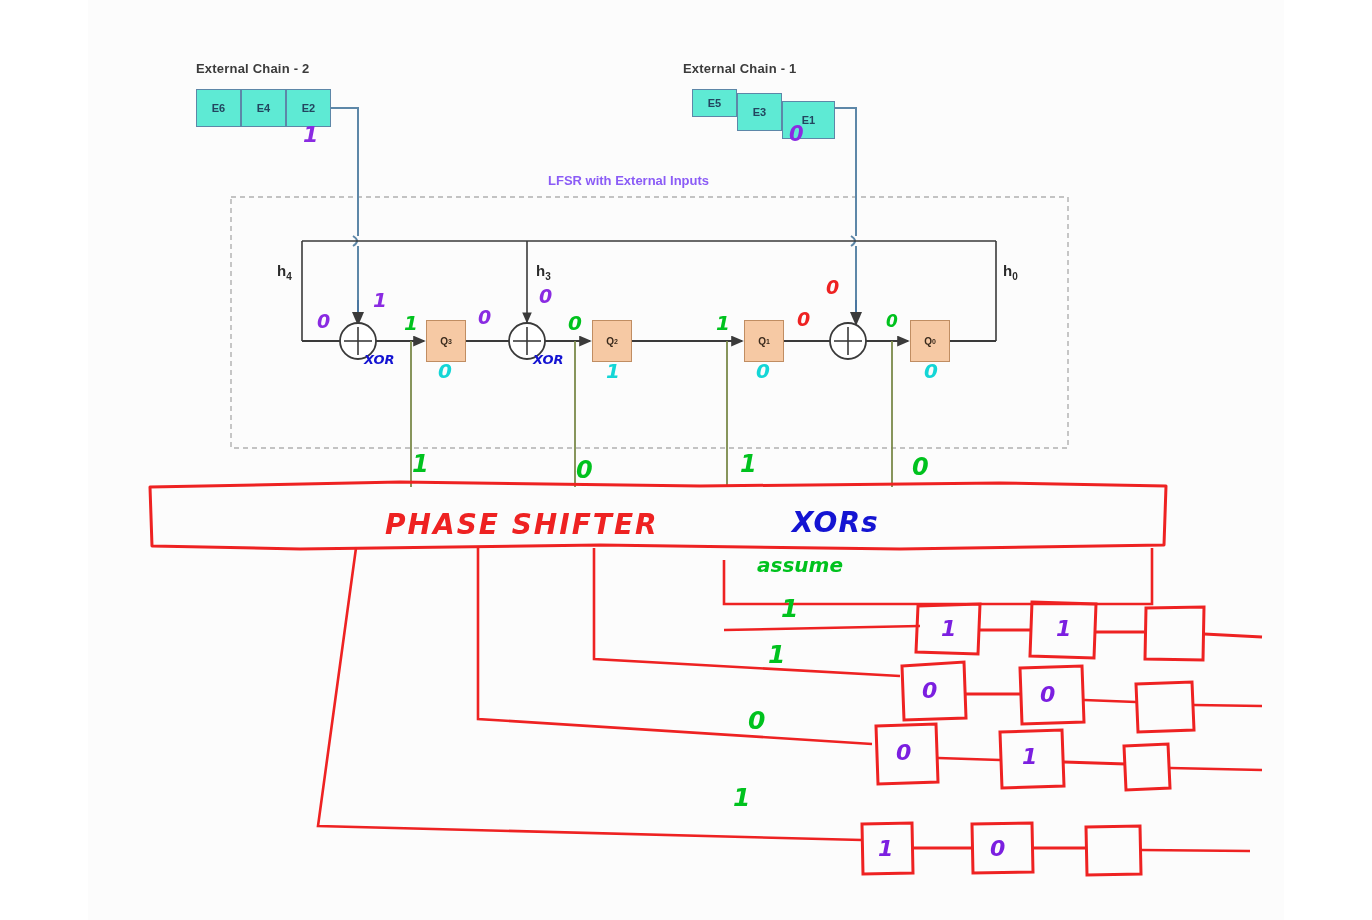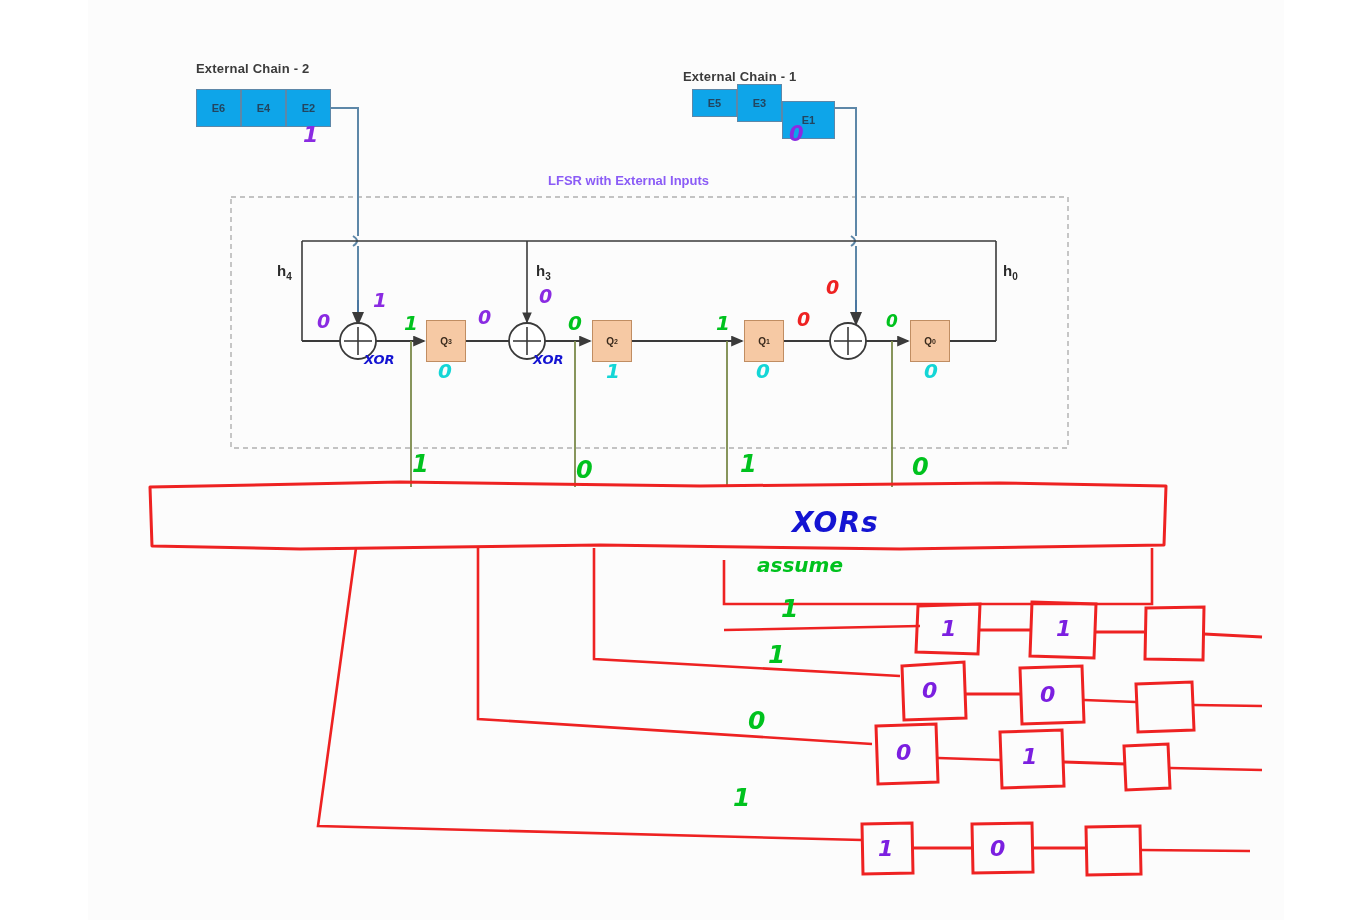--- a/index.html
+++ b/index.html
@@ -9,21 +9,21 @@
   #root{position:absolute;left:0;top:0;width:1372px;height:920px;}
   .panel-bg{position:absolute;left:88px;top:0;width:1196px;height:920px;
             background:#fcfcfc;}
   .lbl{position:absolute;white-space:nowrap;}
   
   .chain-title{font-size:13px;font-weight:bold;color:#3b3b3b;letter-spacing:.2px;}
   .lfsr-title{font-size:13px;font-weight:bold;color:#8b5cf6;}
   .hlabel{font-size:15px;font-weight:bold;color:#2b2b2b;}
   .hlabel sub{font-size:10px;}
   
-  .ecell{position:absolute;box-sizing:border-box;background:#0ea5e9;
+  .ecell{position:absolute;box-sizing:border-box;background:#5eead4;
          border:1px solid #5d87a8;display:flex;align-items:center;
          justify-content:center;font-size:11px;color:#23455f;font-weight:bold;}
   
   .ff{position:absolute;box-sizing:border-box;background:#f6c9a4;
       border:1px solid #c08d62;display:flex;align-items:center;
       justify-content:center;font-size:10px;color:#3a2a1c;font-weight:bold;}
   .ff sub{font-size:7px;}
   
   .hand{position:absolute;white-space:nowrap;font-family:"DejaVu Sans", sans-serif;
         font-weight:bold;font-style:italic;line-height:1;}
@@ -139,23 +139,23 @@
     <path d="M1086,827 L1140,826 L1141,874 L1087,875 Z" fill="none" stroke="#ee2222" stroke-width="3"></path>
     <path d="M1141,850 L1250,851" stroke="#ee2222" stroke-width="2.6"></path>
   </svg>
 
   <div class="lbl chain-title" style="left:196px;top:61px;">External Chain - 2</div>
   <div class="ecell" style="left:196px;top:89px;width:45px;height:38px;">E6</div>
   <div class="ecell" style="left:241px;top:89px;width:45px;height:38px;">E4</div>
   <div class="ecell" style="left:286px;top:89px;width:45px;height:38px;">E2</div>
   <div class="hand purple" style="left:303px;top:124px;font-size:22px;">1</div>
 
-  <div class="lbl chain-title" style="left:683px;top:61px;margin-top:8px;">External Chain - 1</div>
+  <div class="lbl chain-title" style="left:683px;top:61px;">External Chain - 1</div>
   <div class="ecell" style="left:692px;top:89px;width:45px;height:28px;">E5</div>
-  <div class="ecell" style="left:737px;top:84px;width:45px;height:38px;">E3</div>
+  <div class="ecell" style="left:737px;top:93px;width:45px;height:38px;">E3</div>
   <div class="ecell" style="left:782px;top:101px;width:53px;height:38px;">E1</div>
   <div class="hand purple" style="left:789px;top:124px;font-size:21px;">0</div>
 
   <div class="lbl lfsr-title" style="left:548px;top:173px;">LFSR with External Inputs</div>
 
   <div class="lbl hlabel" style="left:277px;top:262px;">
     <span>h</span><sub>4</sub>
   </div>
   <div class="lbl hlabel" style="left:536px;top:262px;">
     <span>h</span><sub>3</sub>
@@ -210,20 +210,21 @@
 
   <div class="hand green" style="left:886px;top:313px;font-size:17px;">0</div>
 
   <div class="hand cyan" style="left:924px;top:361px;font-size:20px;">0</div>
 
   <div class="hand green" style="left:412px;top:452px;font-size:24px;">1</div>
   <div class="hand green" style="left:576px;top:458px;font-size:24px;">0</div>
   <div class="hand green" style="left:740px;top:452px;font-size:24px;">1</div>
   <div class="hand green" style="left:912px;top:455px;font-size:24px;">0</div>
 
+  <div class="ps-text" style="left:385px;top:508px;font-size:28px;color:#ee2222;letter-spacing:2px;">PHASE   SHIFTER</div>
   <div class="ps-text" style="left:792px;top:506px;font-size:28px;color:#1414d2;letter-spacing:1px;">XORs</div>
 
   <div class="hand green" style="left:757px;top:555px;font-size:20px;">assume</div>
   <div class="hand green" style="left:781px;top:596px;font-size:25px;">1</div>
   <div class="hand green" style="left:768px;top:642px;font-size:25px;">1</div>
   <div class="hand green" style="left:748px;top:708px;font-size:25px;">0</div>
   <div class="hand green" style="left:733px;top:785px;font-size:25px;">1</div>
 
   <div class="scanval" style="left:941px;top:616px;">1</div>
   <div class="scanval" style="left:1056px;top:616px;">1</div>

